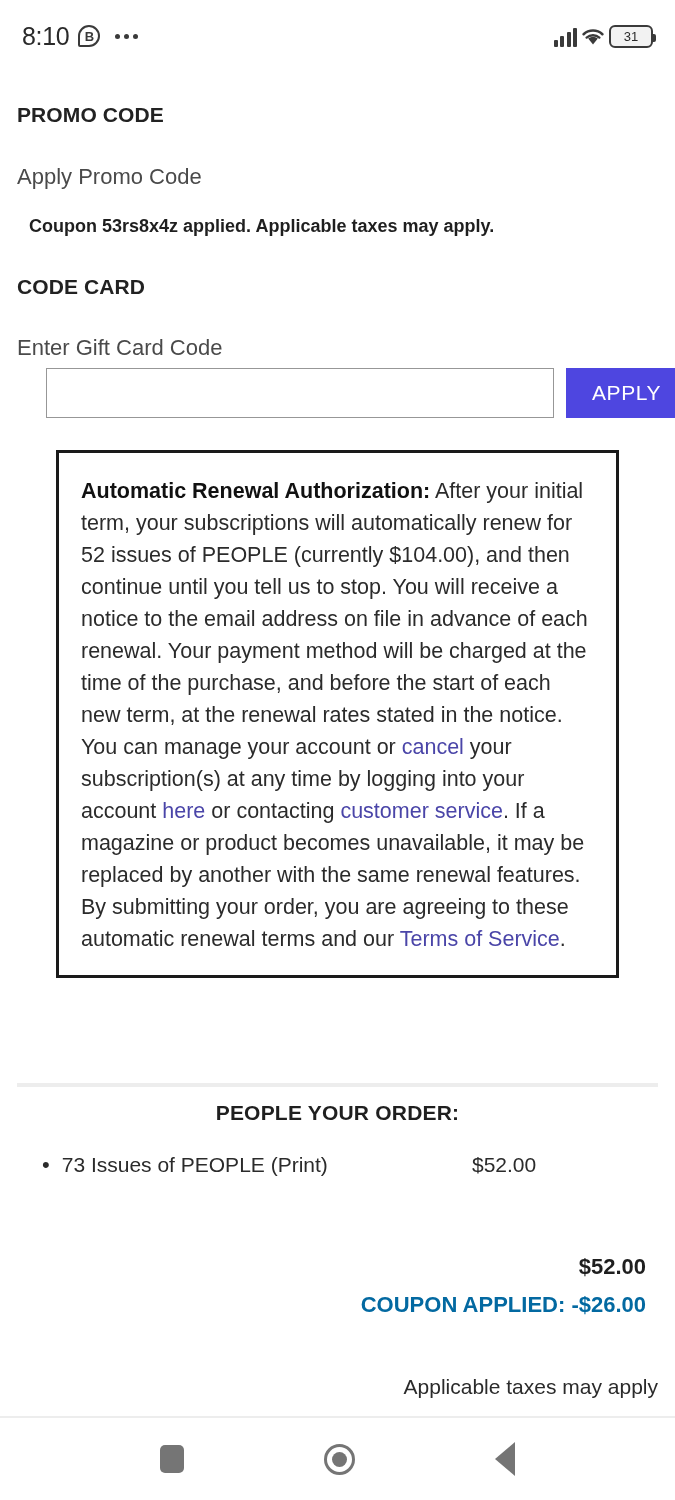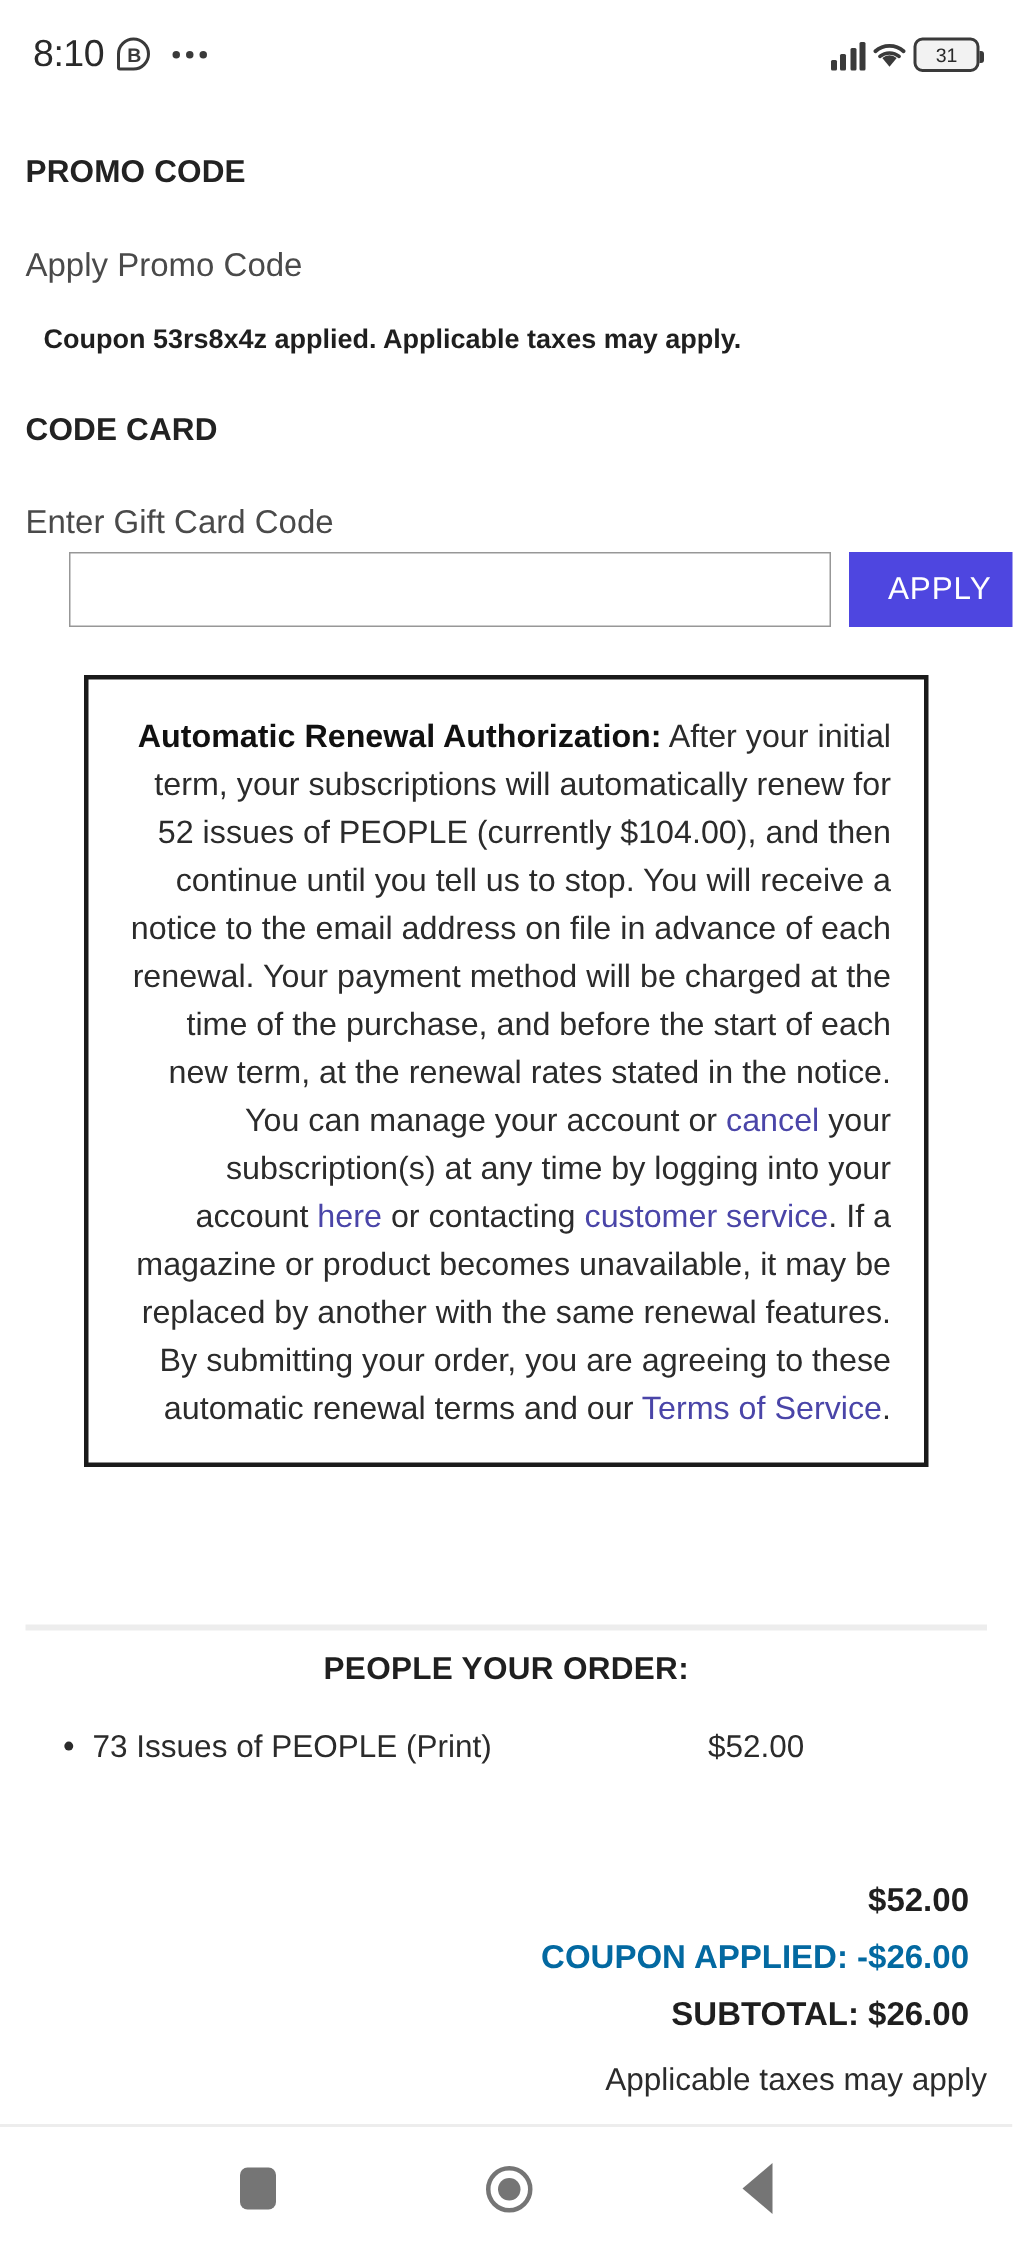--- a/index.html
+++ b/index.html
@@ -163,21 +163,20 @@
   
   .renewal-box {
     position: absolute;
     left: 56px;
     top: 378px;
     width: 563px;
     box-sizing: border-box;
     border: 3px solid #1a1a1a;
     background: #ffffff;
     padding: 22px 22px 20px 22px;
-    text-align: right;
   }
   .renewal-text {
     font-size: 21.5px;
     line-height: 32px;
     color: #2b2b2b;
     margin: 0;
   }
   .renewal-text b { color: #111111; font-weight: bold; }
   .tos-link {
     color: #4a45a8;
@@ -351,21 +350,20 @@
 
   <div class="order-line">
     <span class="order-bullet">•</span>
     <span class="order-name">73 Issues of PEOPLE (Print)</span>
     <span class="order-price">$52.00</span>
   </div>
 
   <div class="totals">
     <div class="total-row">$52.00</div>
     <div class="total-row coupon">COUPON APPLIED: -$26.00</div>
-    <div class="total-row">SUBTOTAL:  $26.00</div>
   </div>
 
   <div class="tax-note">Applicable taxes may apply</div>
 </div>
 
 <div class="nav-divider"></div>
 <div class="nav-bar">
   <span class="nav-square"></span>
   <span class="nav-circle">
       <i></i>

